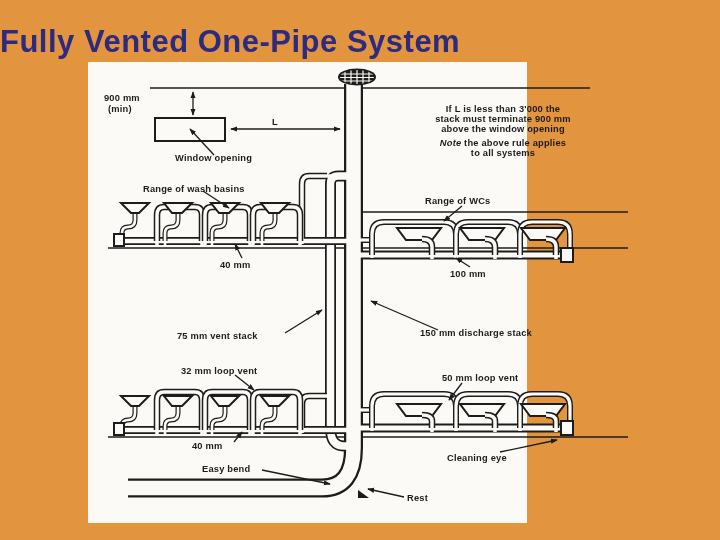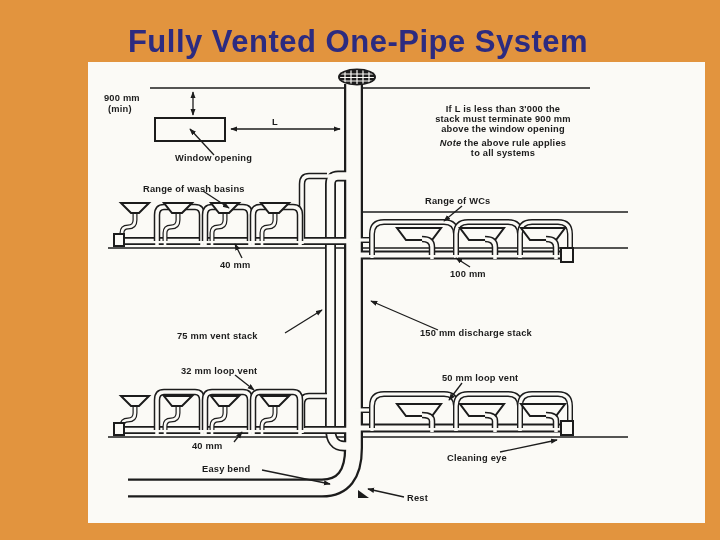--- a/index.html
+++ b/index.html
@@ -2,26 +2,26 @@
 <html style="--background: #E2943E; --title: #2C2B80; --panel: #FBFAF6; --ink: #1C1C1C;"><head>
 <meta charset="utf-8">
 <style>
   html,body{margin:0;padding:0;}
   body{
     width:720px;height:540px;position:relative;overflow:hidden;
     background:var(--background,#E2943E);
     font-family:"Liberation Sans",sans-serif;
   }
   .slide-title{
-    position:absolute;top:24px;left:0;right:4px;text-align:center;
+    position:absolute;top:24px;left:0;right:4px;text-align:left;
     font-weight:bold;font-size:31px;letter-spacing:.5px;
     color:var(--title,#2C2B80);
   }
   .panel{
-    position:absolute;left:88px;top:62px;width:617px;height:461px;
+    position:absolute;left:88px;top:62px;width:439px;height:461px;
     background:var(--panel,#FBFAF6);
   }
   svg{display:block}
   .lbl{font-family:"Liberation Sans",sans-serif;font-weight:bold;font-size:9.3px;
        fill:var(--ink,#1C1C1C);letter-spacing:.2px}
   .it{font-style:italic}
   .po{fill:none;stroke:var(--ink,#1C1C1C)}
   .pi{fill:none;stroke:var(--panel,#FBFAF6)}
   .fx{fill:var(--panel,#FBFAF6);stroke:var(--ink,#1C1C1C);stroke-width:2}
   .thin{fill:none;stroke:var(--ink,#1C1C1C);stroke-width:1.4}

